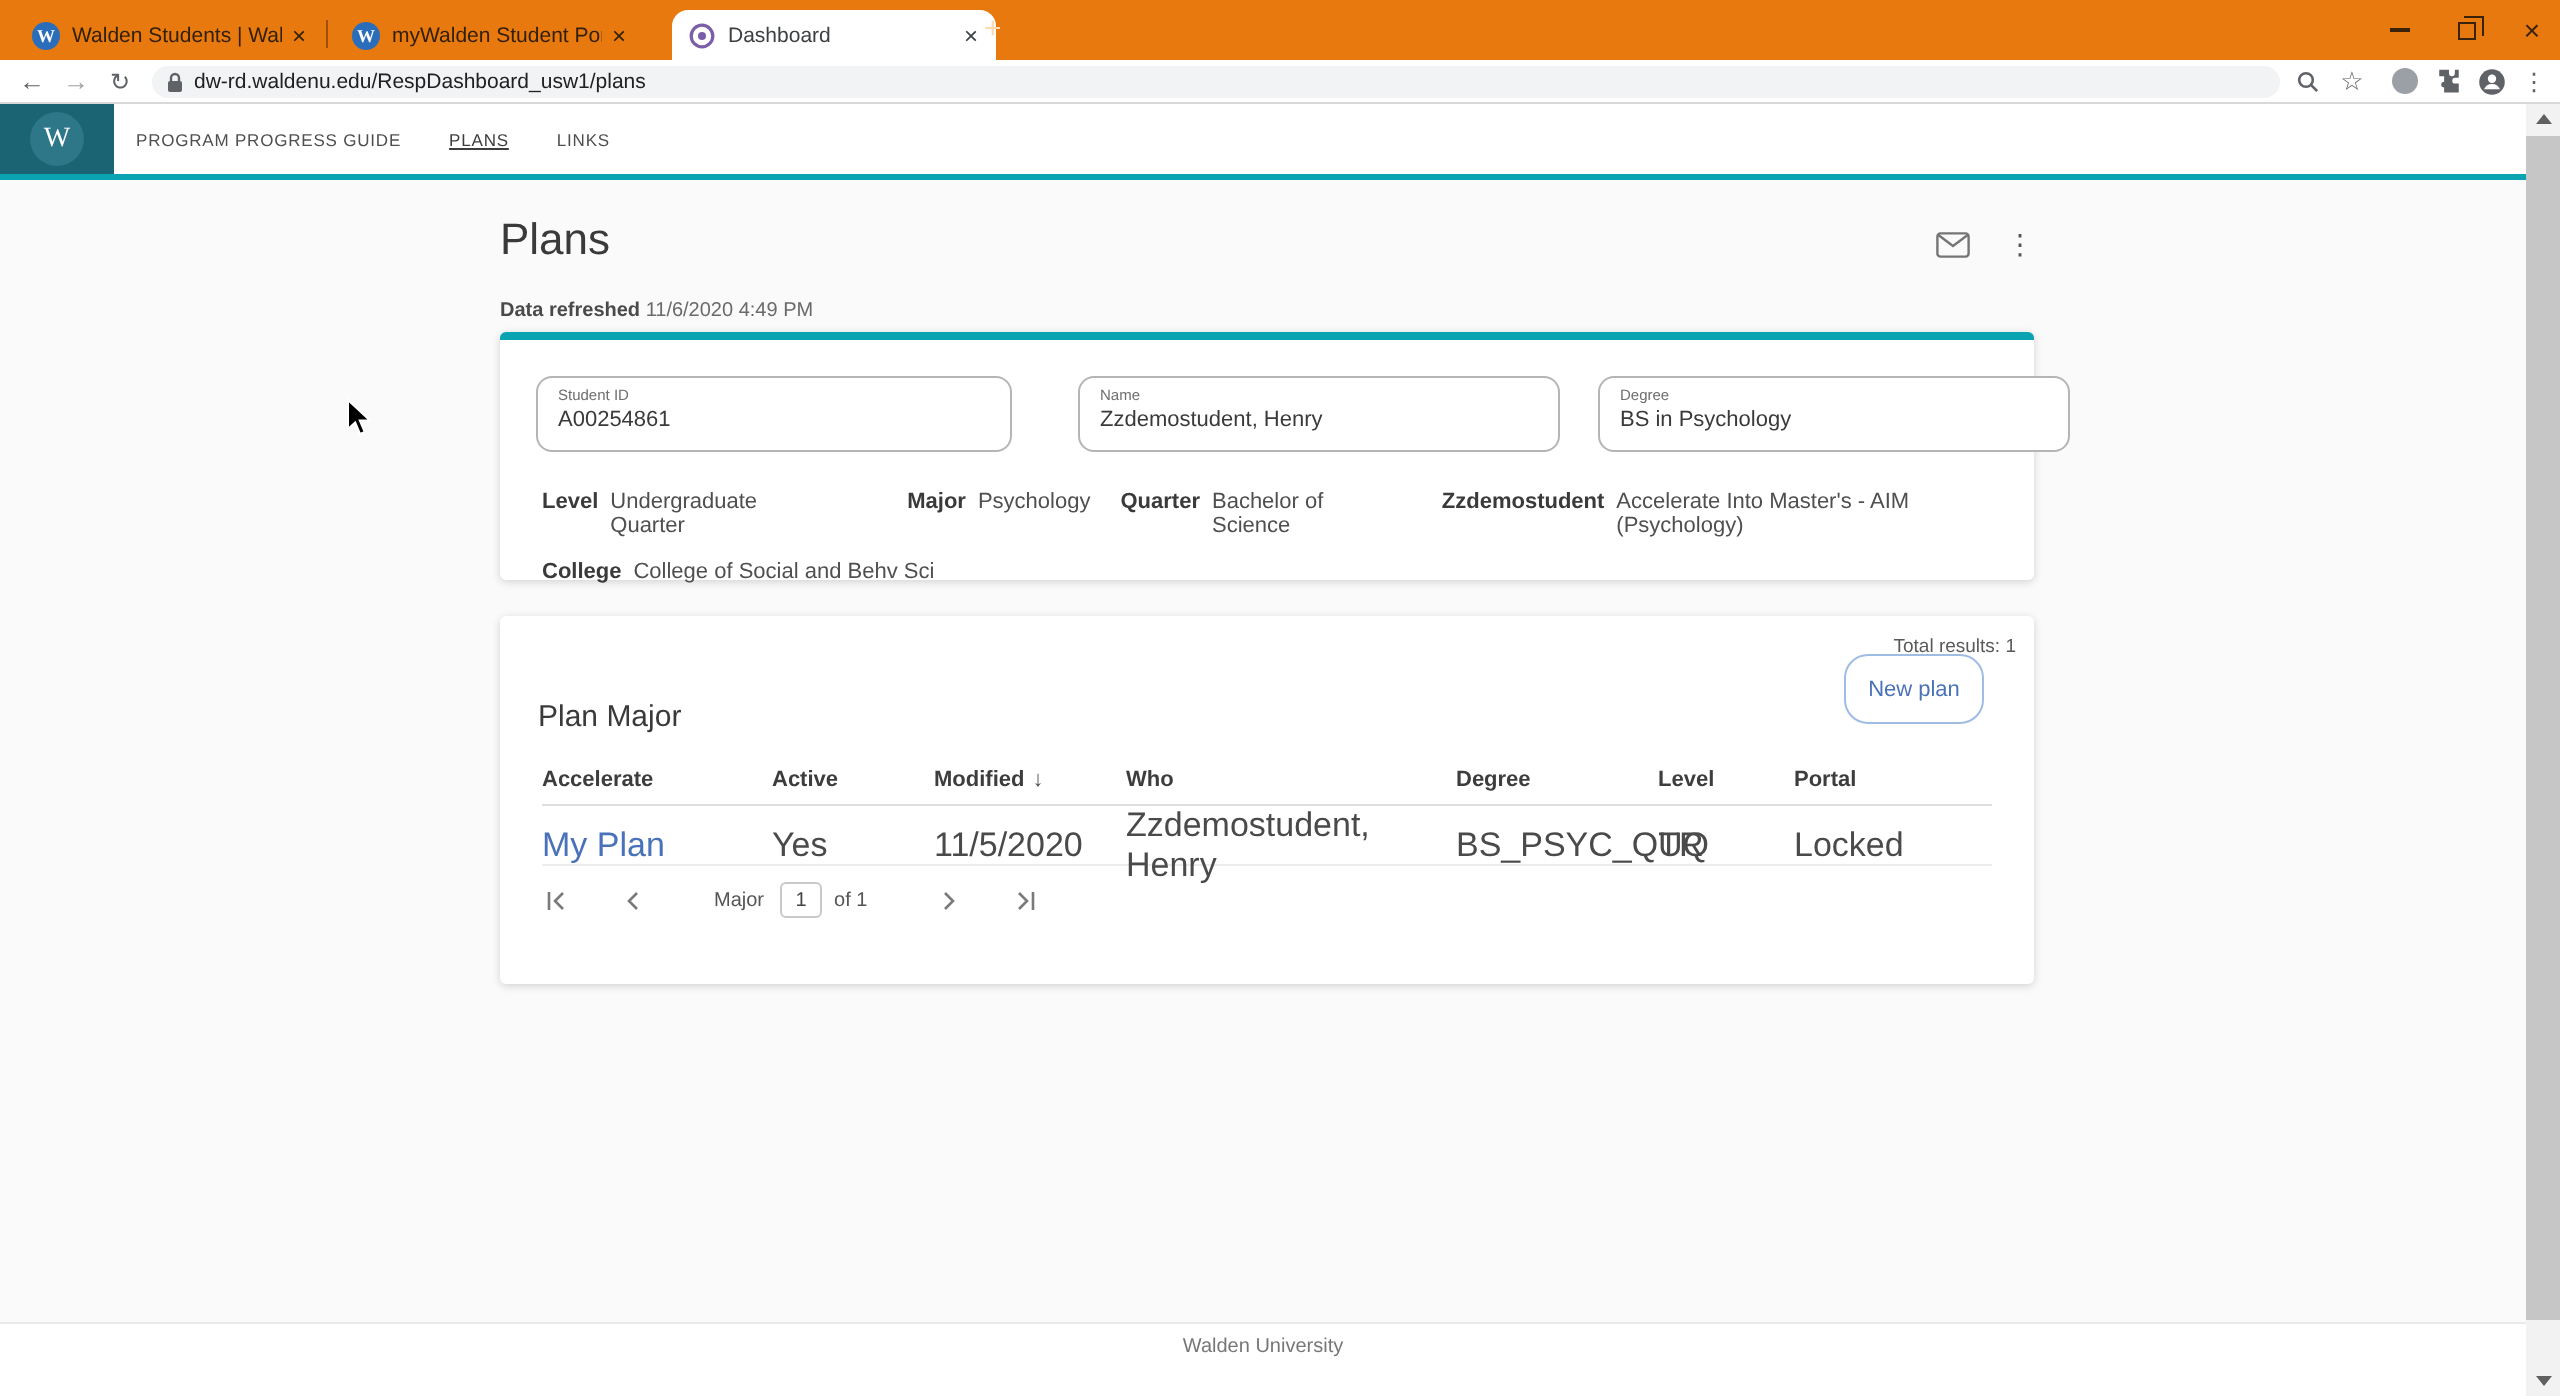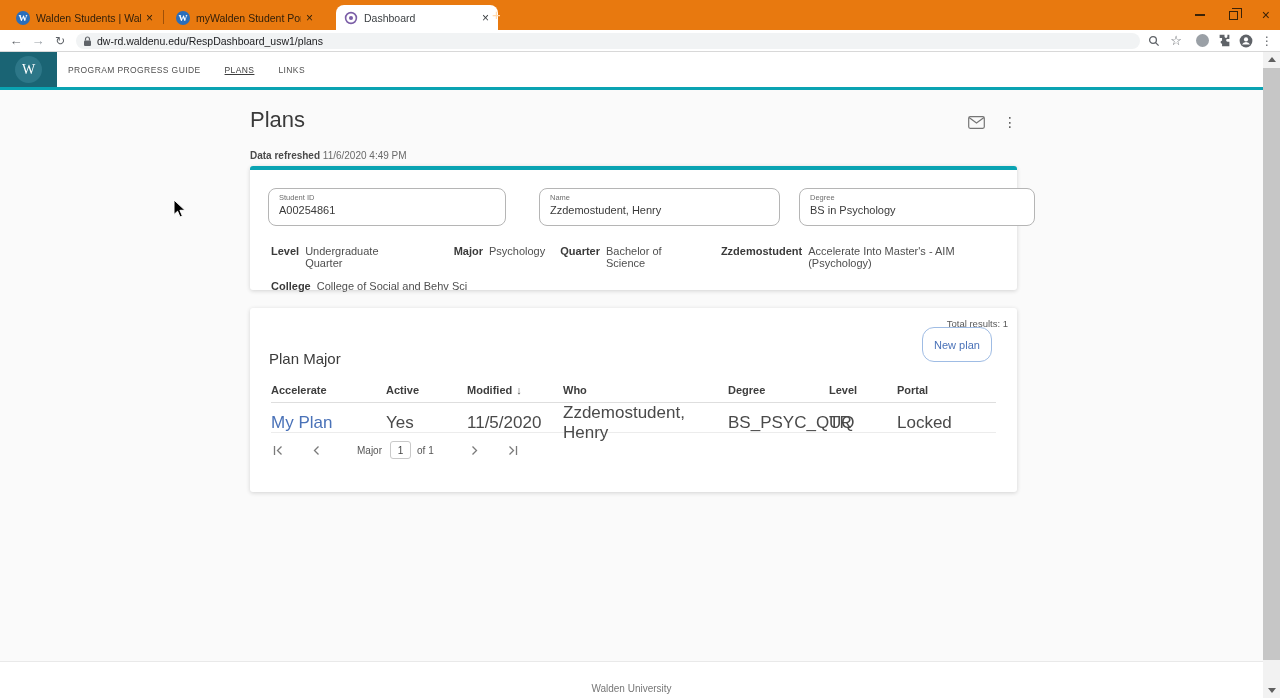--- a/index.html
+++ b/index.html
@@ -82,21 +82,21 @@
   .pager { position:absolute; left:21px; top:127px; width:725px; height:30px; display:flex; align-items:center; font-size:10px; color:#555; }
   .pg-ico { display:flex; align-items:center; color:#7a7a7a; }
   .pg-first { margin-left:2px; } .pg-prev { margin-left:28px; }
   .pg-label { margin-left:36px; }
   .pg-input { margin-left:8px; width:21px; height:18px; border:1px solid #c9c9c9; border-radius:3px; text-align:center; font-size:10px; color:#444; background:#fff; }
   .pg-of { margin-left:6px; }
   .pg-next { margin-left:36px; } .pg-last { margin-left:28px; }
   .pg-total { position:absolute; right:9px; top:10px; font-size:9.5px; color:#5a5a5a; }
 
   .footer { position:absolute; left:0; top:661px; width:1263px; height:37px; background:#fff; border-top:1px solid #e9e9e9; display:flex; align-items:flex-start; justify-content:center; }
-  .footer-text { margin-top:21px; font-size:10px; color:#777; }
+  .footer-text { margin-top:6px; font-size:10px; color:#777; }
 
   
   .scrollbar { position:absolute; right:0; top:52px; width:17px; height:646px; background:#f2f2f2; }
   .sb-btn { position:absolute; left:0; width:17px; height:15px; display:flex; align-items:center; justify-content:center; }
   .sb-up { top:0; } .sb-down { bottom:0; }
   .tri-up { width:0; height:0; border-left:4px solid transparent; border-right:4px solid transparent; border-bottom:5px solid #606060; }
   .tri-down { width:0; height:0; border-left:4px solid transparent; border-right:4px solid transparent; border-top:5px solid #606060; }
   .sb-thumb { position:absolute; left:0; top:16px; width:17px; height:592px; background:#c6c6c6; }
 
   .cursor { position:absolute; left:173px; top:199px; pointer-events:none; }

